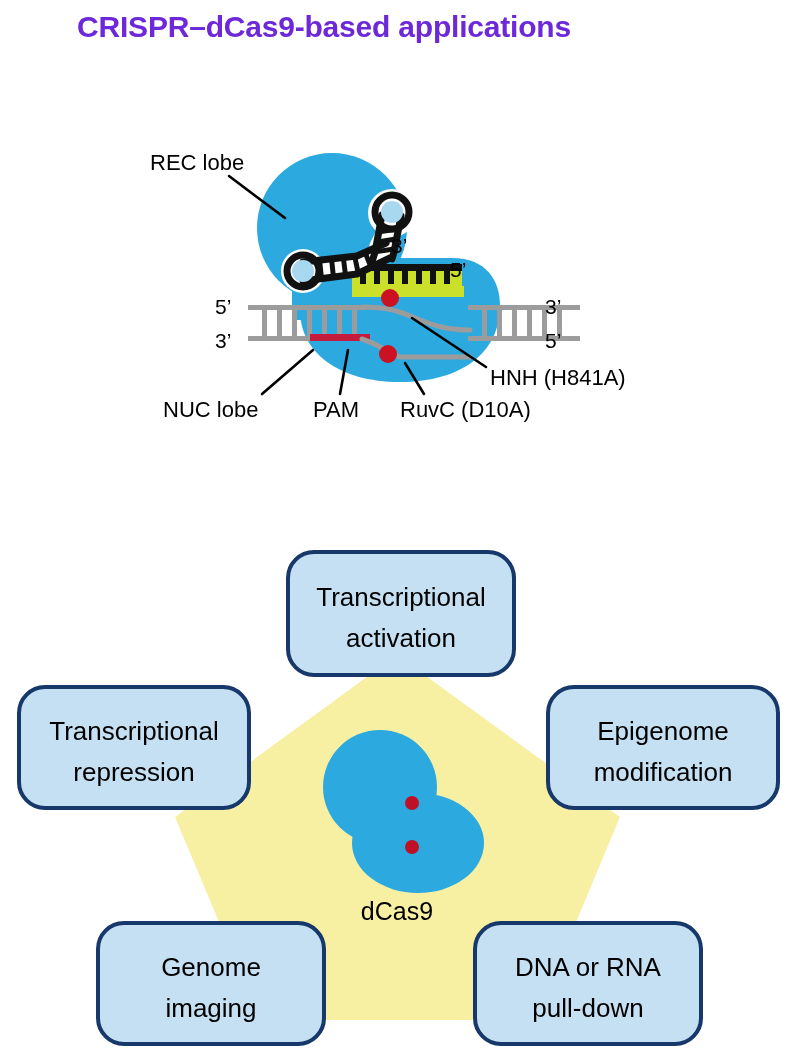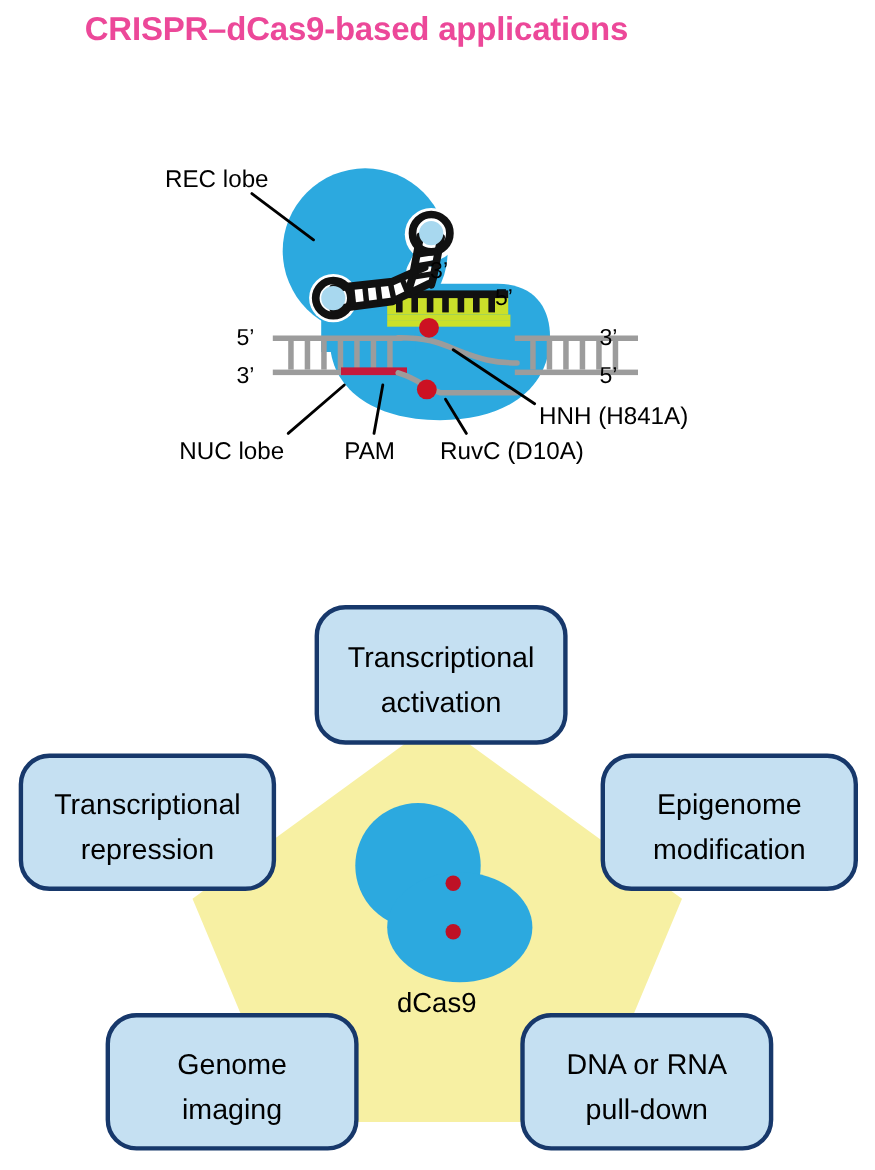--- a/index.html
+++ b/index.html
@@ -21,21 +21,21 @@
   }
   .fig-title {
     position: absolute;
     top: 10px;
     left: 0;
     width: 648px;
     text-align: center;
     font-size: 30px;
     font-weight: bold;
     letter-spacing: -0.2px;
-    color: #ec4899;
+    color: #6d28d9;
   }
   .panel {
     position: absolute;
     left: 0;
     top: 0;
     width: 795px;
     height: 1064px;
   }
   svg { display: block; }
   .lbl {

